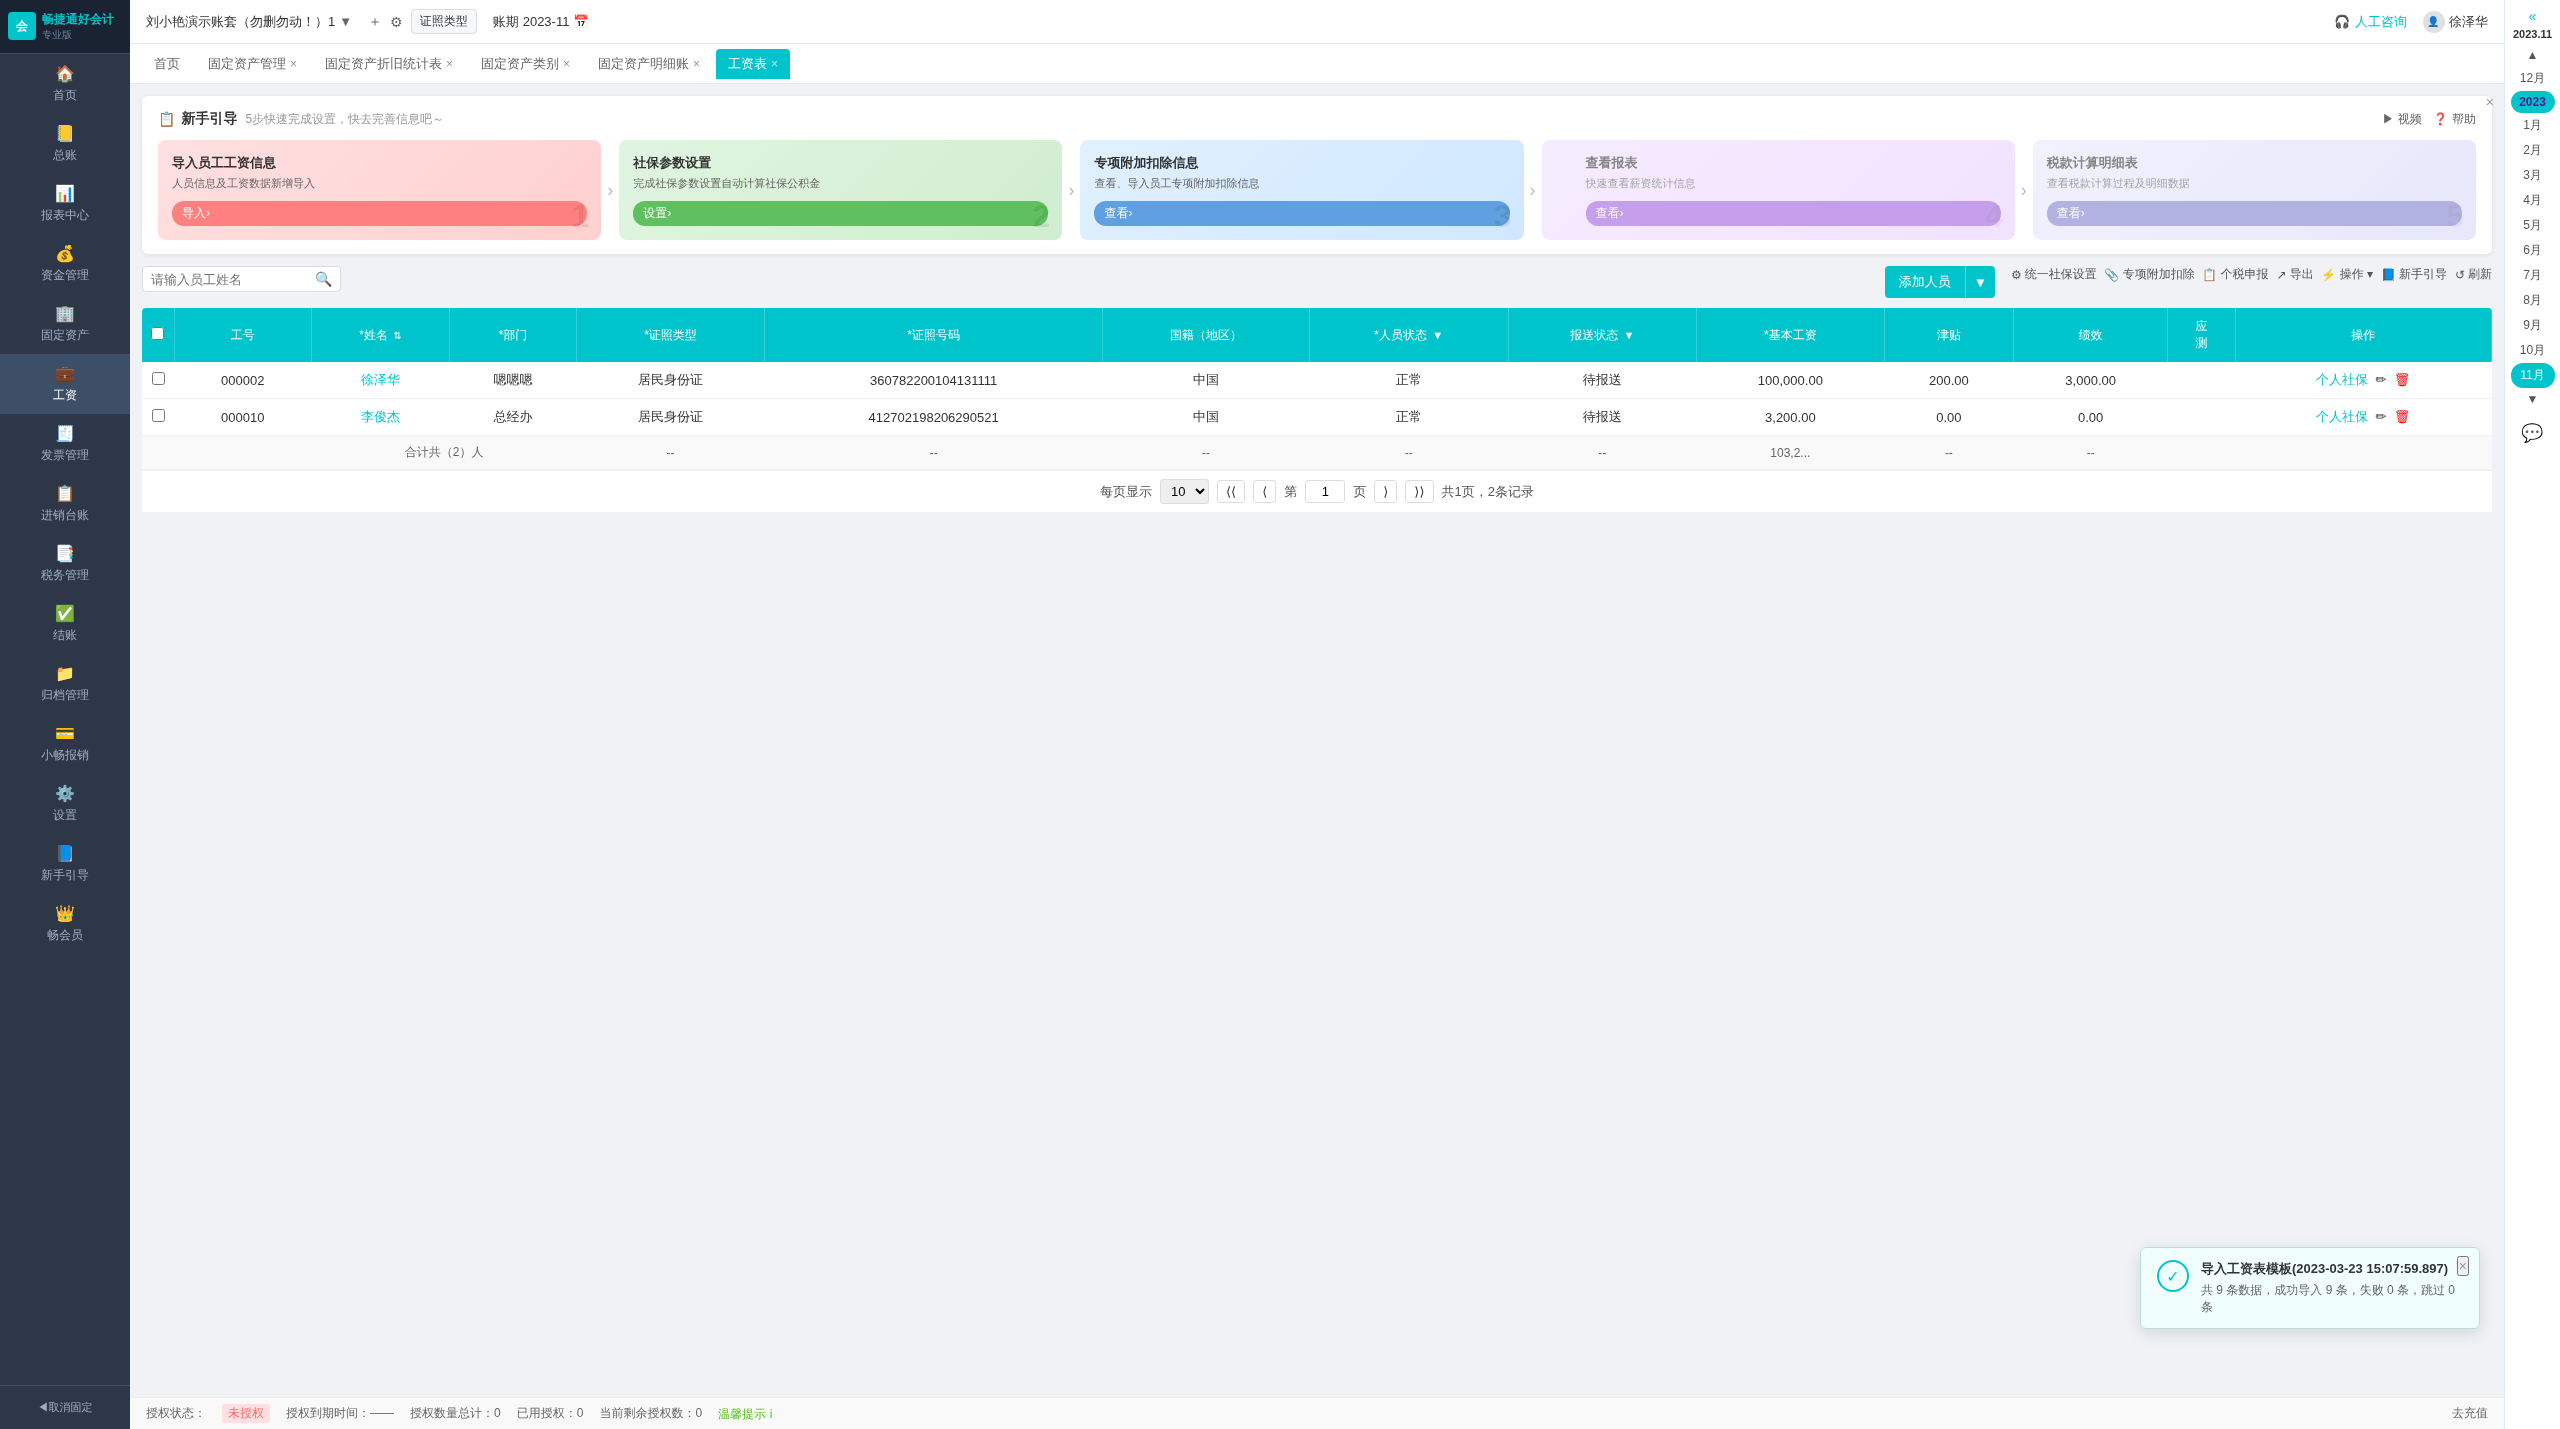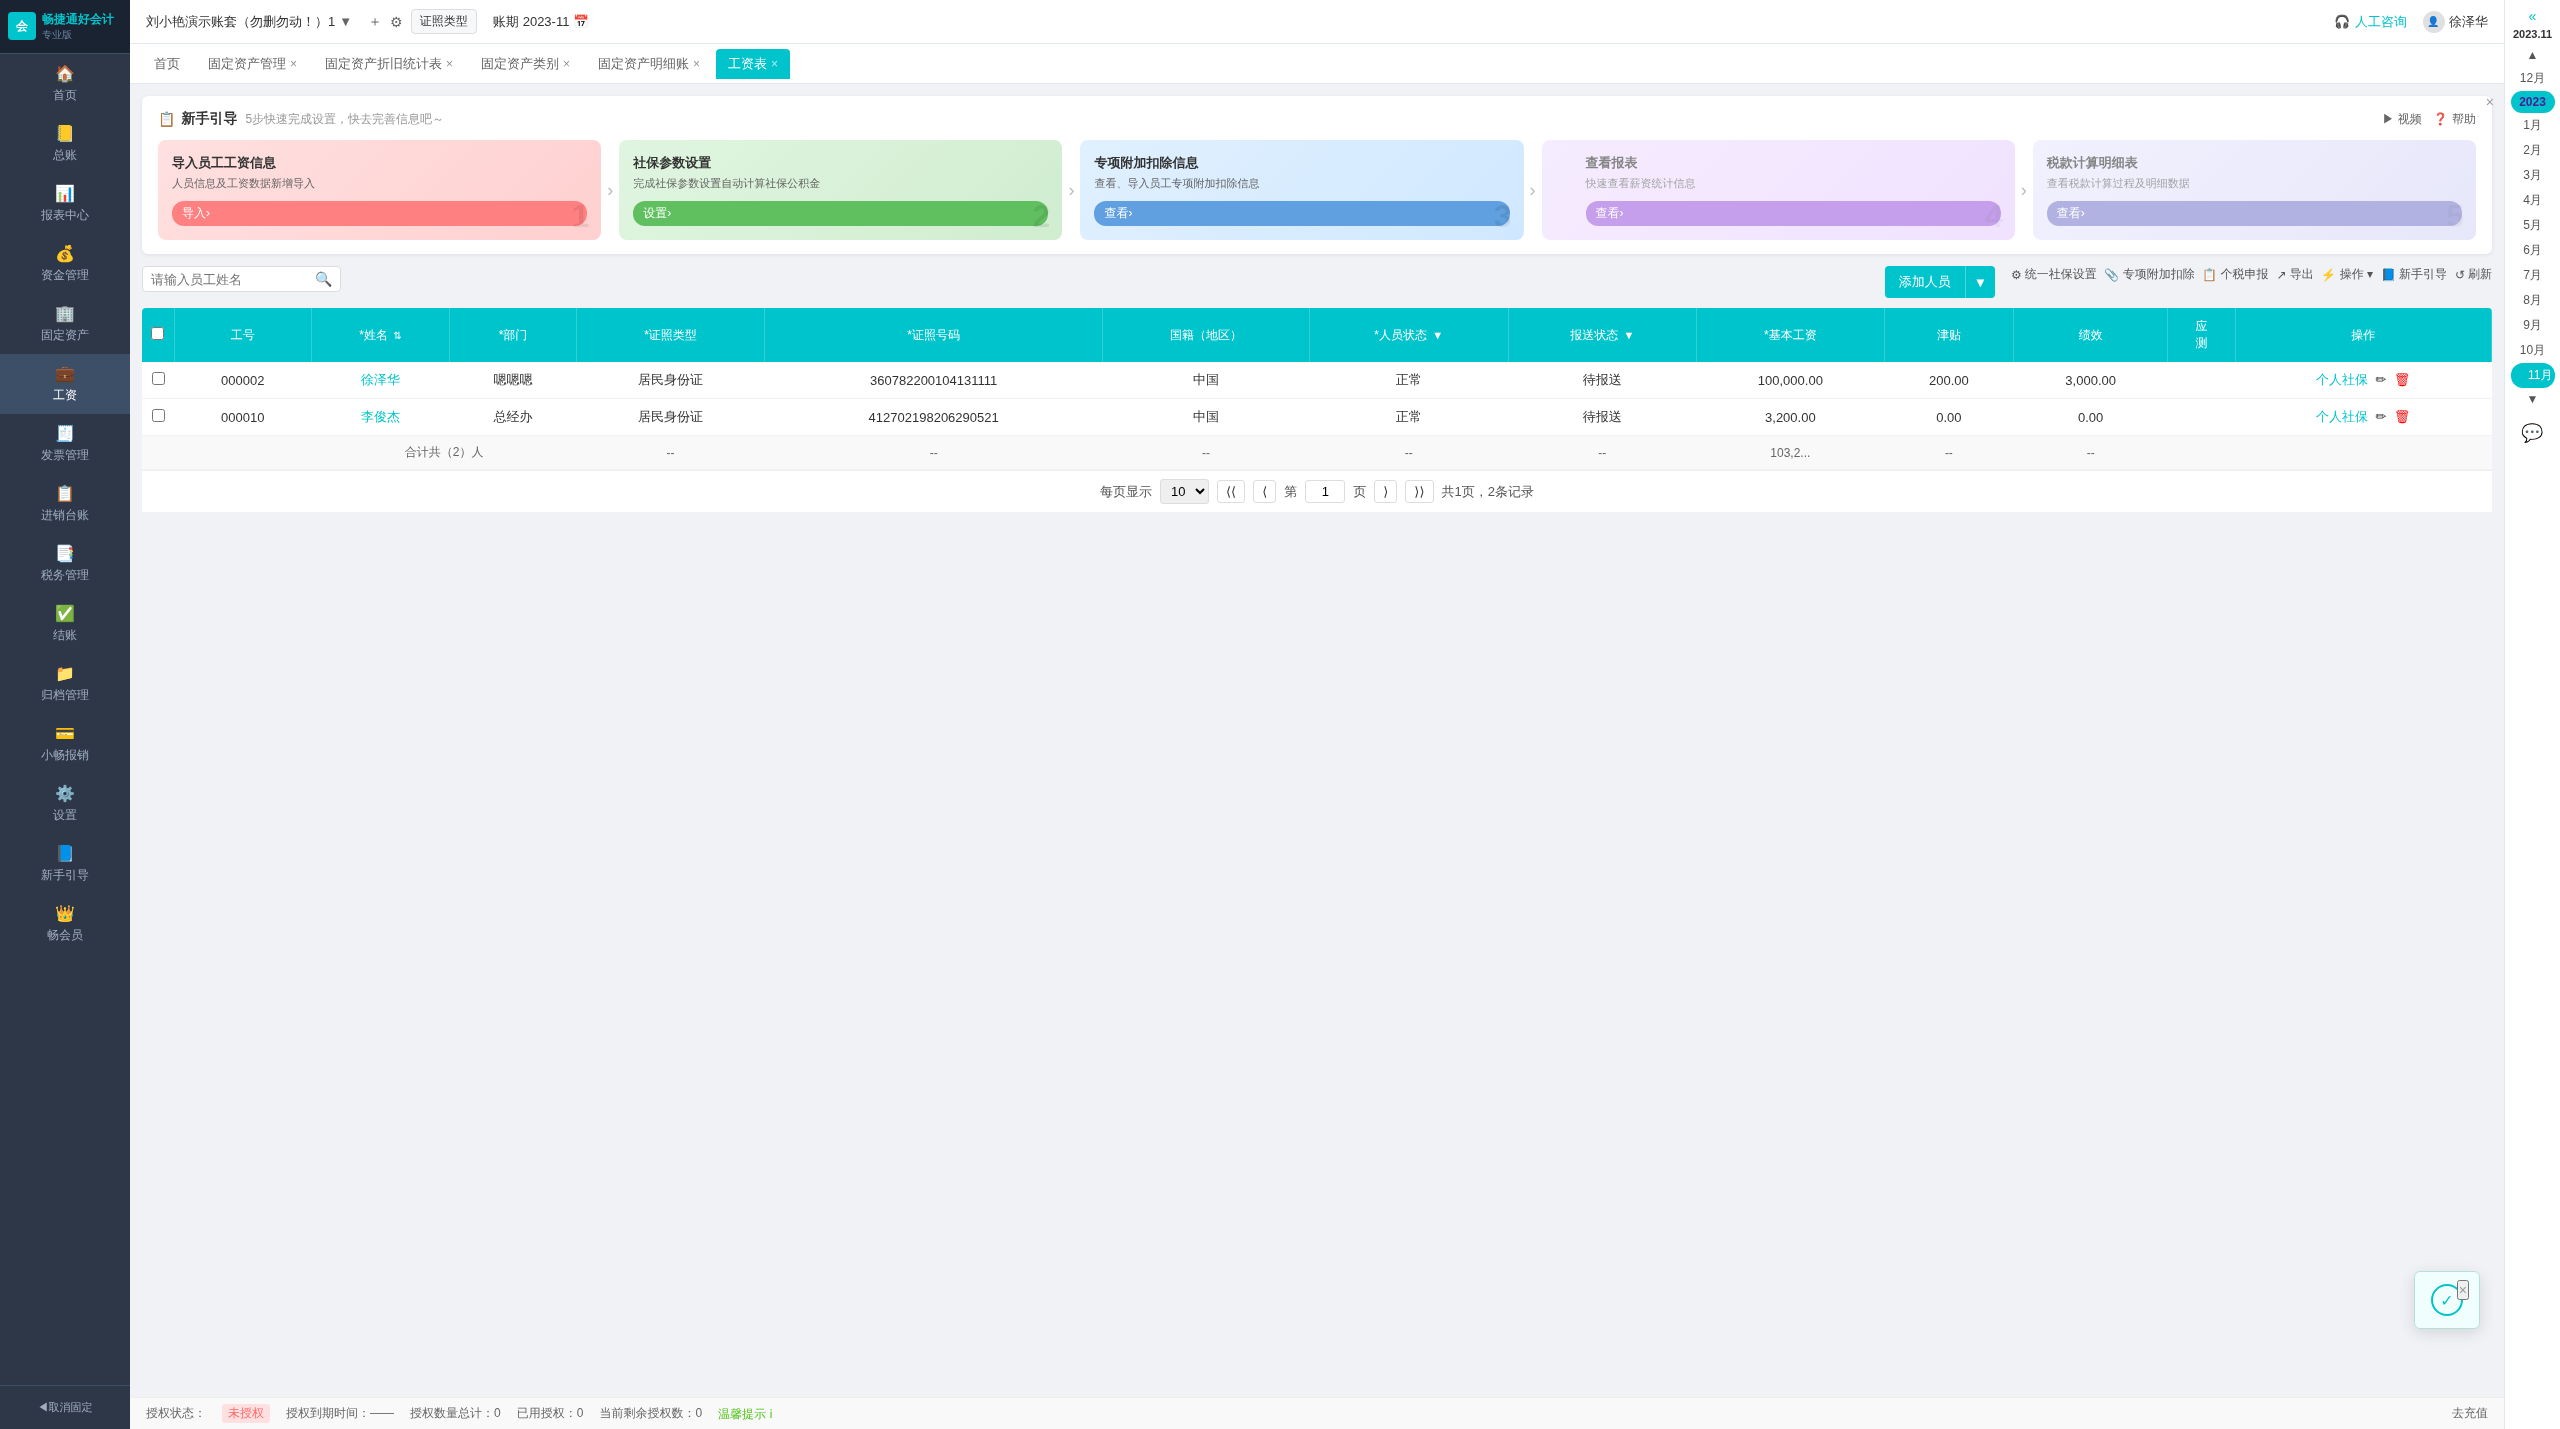--- a/index.html
+++ b/index.html
@@ -99,21 +99,21 @@
     
     .status-bar { background: #f9f9f9; border-top: 1px solid #eee; padding: 6px 16px; display: flex; align-items: center; gap: 16px; font-size: 12px; color: #666; }
     .status-unauthorized { color: #ff6b6b; background: #ffe0e0; border-radius: 3px; padding: 1px 6px; }
     .status-warn { color: #52c41a; }
 
     
     .right-panel { width: 56px; background: #fff; border-left: 1px solid #e2e8f0; display: flex; flex-direction: column; align-items: center; padding: 8px 0; flex-shrink: 0; font-size: 12px; }
     .right-panel-year { color: #333; font-weight: bold; font-size: 11px; margin-bottom: 4px; }
     .right-panel-nav { display: flex; align-items: center; gap: 2px; font-size: 14px; color: #00c4cc; cursor: pointer; margin-bottom: 4px; }
     .month-item { width: 44px; text-align: center; padding: 4px 2px; cursor: pointer; color: #555; font-size: 12px; border-radius: 3px; }
-    .month-item.active { background: #00c4cc; color: #fff; border-radius: 12px; text-align: right; }
+    .month-item.active { background: #00c4cc; color: #fff; border-radius: 12px; }
     .month-item.current-year { color: #00c4cc; font-weight: bold; }
 
     
     .toast { position: fixed; bottom: 100px; right: 80px; background: #f0fffe; border: 1px solid #b7e0dd; border-radius: 6px; padding: 12px 16px; box-shadow: 0 4px 16px rgba(0,0,0,0.12); display: flex; align-items: flex-start; gap: 12px; max-width: 340px; z-index: 1000; }
     .toast-close { position: absolute; top: 8px; right: 10px; font-size: 14px; color: #999; cursor: pointer; }
     .toast-icon { width: 32px; height: 32px; border-radius: 50%; border: 2px solid #00c4cc; display: flex; align-items: center; justify-content: center; color: #00c4cc; font-size: 16px; flex-shrink: 0; }
     .toast-title { font-size: 13px; font-weight: bold; color: #333; margin-bottom: 4px; }
     .toast-desc { font-size: 12px; color: #666; }
 
     
@@ -467,14 +467,18 @@
   <div class="month-item">9月</div>
   <div class="month-item">10月</div>
   <div class="month-item active" style="background:#00c4cc;color:#fff;border-radius:12px;">11月</div>
   <div class="month-item">▼</div>
   <div style="height:8px;"></div>
   <div class="month-item" style="font-size:18px;">💬</div>
 </div>
 
 <div class="toast">
   <div class="toast-icon">✓</div>
+  <div>
+    <div class="toast-title">导入工资表模板(2023-03-23 15:07:59.897)</div>
+    <div class="toast-desc">共 9 条数据，成功导入 9 条，失败 0 条，跳过 0 条</div>
+  </div>
   <button class="toast-close">×</button>
 </div>
 
 </body></html>

